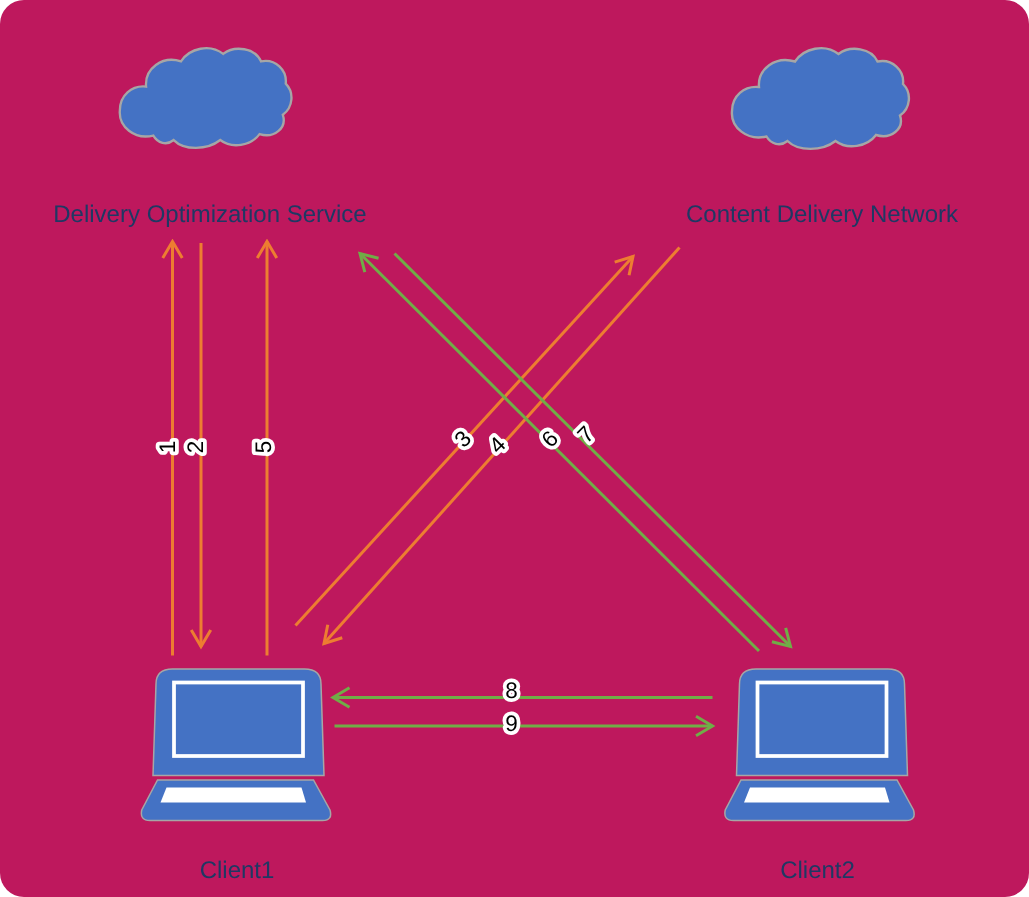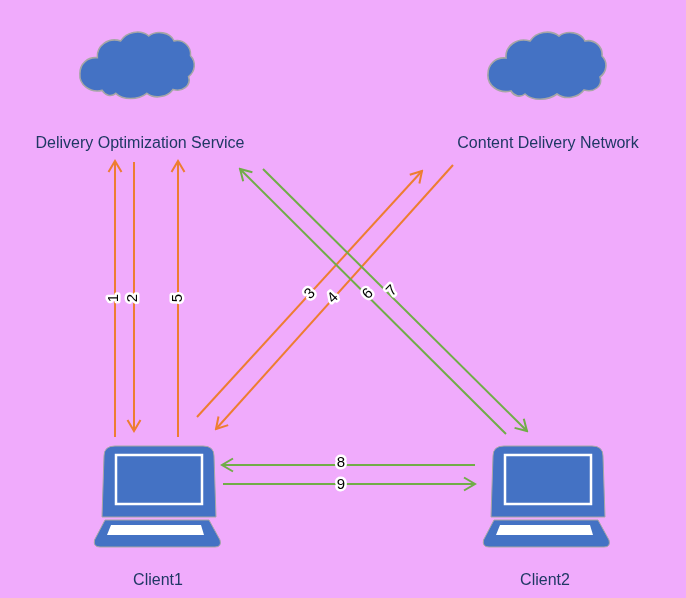--- a/index.html
+++ b/index.html
@@ -1,22 +1,23 @@
 <!DOCTYPE html>
 <html><head>
 <meta charset="utf-8">
 <style>
   html, body { margin: 0; padding: 0; background: #ffffff; }
   .canvas {
     position: relative;
     width: 686px;
     height: 598px;
-    background: #f0abfc;
+    background: #be185d;
     font-family: "Liberation Sans", sans-serif;
     overflow: hidden;
+    border-radius: 16px;
   }
   svg { display: block; }
   .node-label {
     font-family: "Liberation Sans", sans-serif;
     font-size: 16px;
     fill: #1F3864;
   }
   .num-label {
     font-family: "Liberation Sans", sans-serif;
     font-size: 15px;

